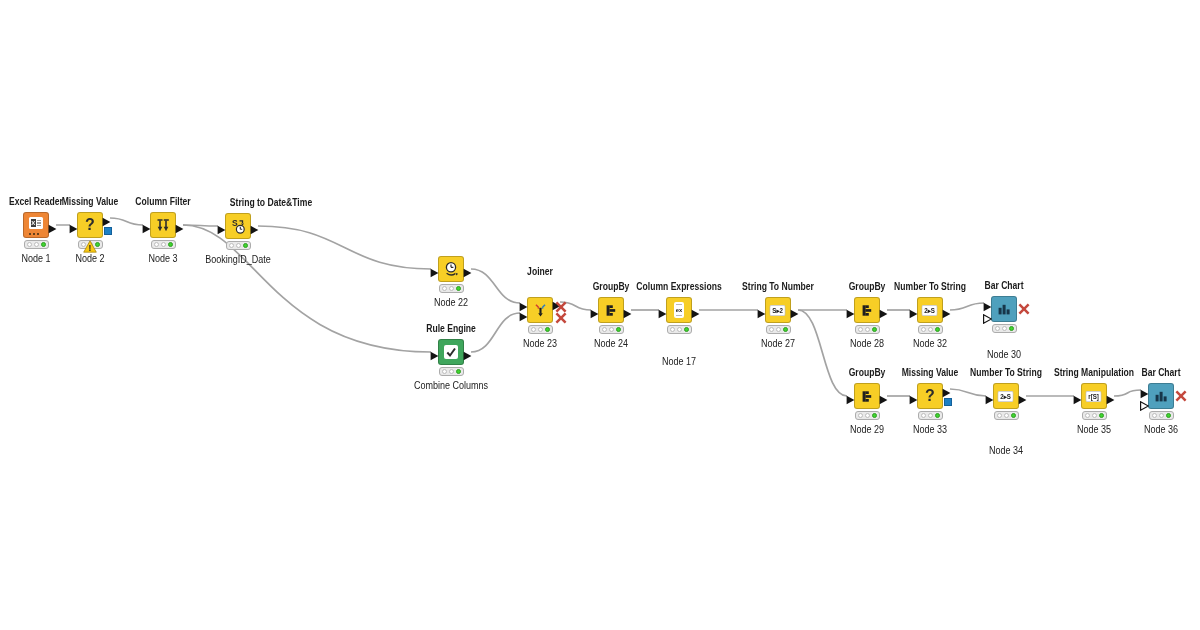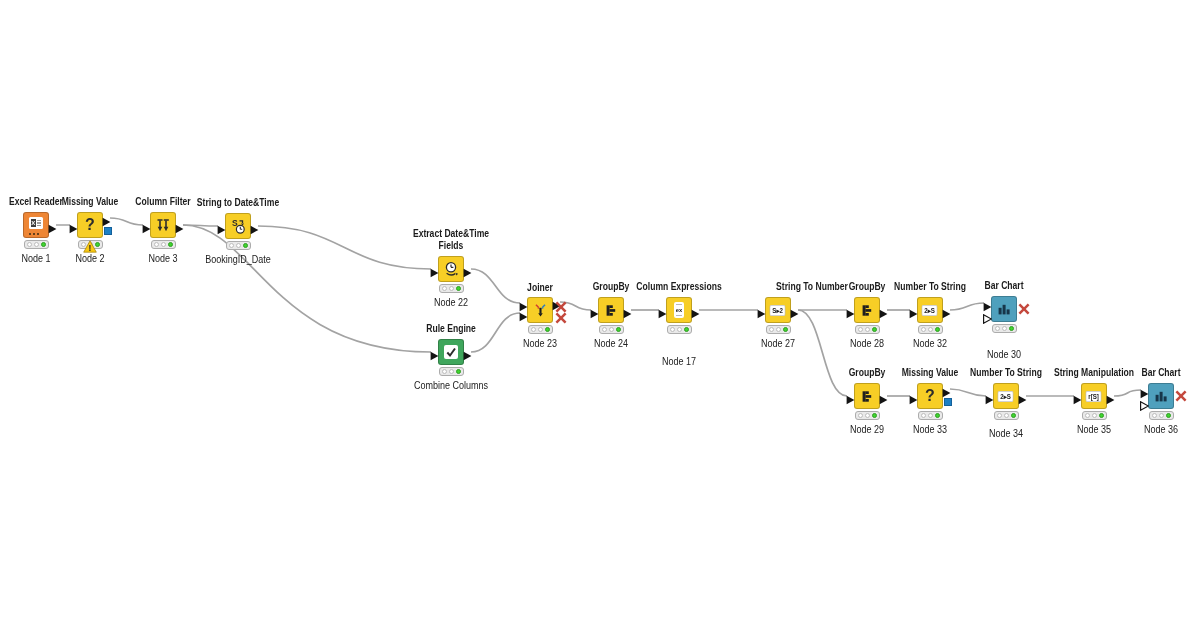--- a/index.html
+++ b/index.html
@@ -146,21 +146,21 @@
         <polygon points="0.6,0.8 8.4,5 0.6,9.2" fill="#141414"></polygon>
       </svg></div>
     <div class="status" style="left: 150.5px; top: 240px;">
       <span class="dot"></span>
       <span class="dot"></span>
       <span class="dot on"></span>
     </div>
     <div class="lbl-wrap" style="left: 43px; top: 252px;">
       <div class="lbl">Node 3</div>
     </div>
-    <div class="ttl-wrap" style="left: 118px; top: 196.5px;">
+    <div class="ttl-wrap" style="left: 118px; top: 196.5px; padding-left: 33px;">
       <div class="ttl">String to Date&amp;Time</div>
     </div>
     <div class="node-body" style="left: 225px; top: 213px; background: rgb(247, 206, 38);">
       <svg width="17" height="16" viewBox="0 0 17 16">
         <text x="2" y="8.2" font-size="8.5" font-weight="bold" fill="#2c2c2c" font-family="Liberation Sans, sans-serif">S</text>
         <path d="M9.5,2.8 h3 v2.2" fill="none" stroke="#2c2c2c" stroke-width="1.3"></path>
         <path d="M12.5,7.6 l-1.6,-2 l3.2,0 z" fill="#2c2c2c"></path>
         <circle cx="10.3" cy="11.3" r="3.9" fill="#fff" stroke="#2c2c2c" stroke-width="1.2"></circle>
         <path d="M10.3,11.3 V8.8 M10.3,11.3 H12.2" stroke="#2c2c2c" stroke-width="1.1" fill="none"></path>
       </svg>
@@ -172,24 +172,20 @@
         <polygon points="0.6,0.8 8.4,5 0.6,9.2" fill="#141414"></polygon>
       </svg></div>
     <div class="status" style="left: 225.5px; top: 241px;">
       <span class="dot"></span>
       <span class="dot"></span>
       <span class="dot on"></span>
     </div>
     <div class="lbl-wrap" style="left: 118px; top: 253px;">
       <div class="lbl">BookingID_Date</div>
     </div>
-    <div class="ttl-wrap" style="left: 331px; top: 228px;">
-      <div class="ttl">Extract Date&amp;Time</div>
-      <div class="ttl">Fields</div>
-    </div>
     <div class="node-body" style="left: 438px; top: 256px; background: rgb(247, 206, 38);">
       <svg width="17" height="16" viewBox="0 0 17 16">
         <circle cx="8" cy="6.3" r="4.6" fill="#fff" stroke="#2c2c2c" stroke-width="1.3"></circle>
         <path d="M8,6.3 V3.4 M8,6.3 H10.4" stroke="#2c2c2c" stroke-width="1.2" fill="none"></path>
         <path d="M3.6,12.2 q4.4,3.4 8.6,0.4" fill="none" stroke="#2c2c2c" stroke-width="1.3"></path>
         <path d="M13.4,14.4 l-1,-2.6 l2.7,0.9 z" fill="#2c2c2c"></path>
       </svg>
     </div>
     <div class="port" style="left: 430px; top: 264px;"><svg width="9" height="10" viewBox="0 0 9 10">
         <polygon points="0.6,0.8 8.4,5 0.6,9.2" fill="#141414"></polygon>
@@ -222,21 +218,21 @@
         <polygon points="0.6,0.8 8.4,5 0.6,9.2" fill="#141414"></polygon>
       </svg></div>
     <div class="status" style="left: 438.5px; top: 367px;">
       <span class="dot"></span>
       <span class="dot"></span>
       <span class="dot on"></span>
     </div>
     <div class="lbl-wrap" style="left: 331px; top: 379px;">
       <div class="lbl">Combine Columns</div>
     </div>
-    <div class="ttl-wrap" style="left: 420px; top: 282px;">
+    <div class="ttl-wrap" style="left: 420px; top: 266px;">
       <div class="ttl">Joiner</div>
     </div>
     <div class="node-body" style="left: 527px; top: 297px; background: rgb(247, 206, 38);">
       <svg width="17" height="15" viewBox="0 0 17 15">
         <line x1="4" y1="1.8" x2="6.6" y2="4.6" stroke="#D23B2F" stroke-width="1.5"></line>
         <path d="M7.6,5.8 l-2.2,-0.3 l1.4,-1.7 z" fill="#D23B2F"></path>
         <line x1="13" y1="1.8" x2="10.4" y2="4.6" stroke="#2D7BC1" stroke-width="1.5"></line>
         <path d="M9.4,5.8 l2.2,-0.3 l-1.4,-1.7 z" fill="#2D7BC1"></path>
         <line x1="8.5" y1="4.8" x2="8.5" y2="10.6" stroke="#1c1c1c" stroke-width="2.1"></line>
         <path d="M8.5,13.4 L6.2,10.2 L10.8,10.2 Z" fill="#1c1c1c"></path>
@@ -307,21 +303,21 @@
         <polygon points="0.6,0.8 8.4,5 0.6,9.2" fill="#141414"></polygon>
       </svg></div>
     <div class="status" style="left: 666.5px; top: 325px;">
       <span class="dot"></span>
       <span class="dot"></span>
       <span class="dot on"></span>
     </div>
     <div class="lbl-wrap" style="left: 559px; top: 355px;">
       <div class="lbl">Node 17</div>
     </div>
-    <div class="ttl-wrap" style="left: 692px; top: 280.5px;">
+    <div class="ttl-wrap" style="left: 658px; top: 280.5px;">
       <div class="ttl">String To Number</div>
     </div>
     <div class="node-body" style="left: 765px; top: 297px; background: rgb(247, 206, 38);">
       <span class="badge">S▸2</span>
     </div>
     <div class="port" style="left: 757px; top: 305px;"><svg width="9" height="10" viewBox="0 0 9 10">
         <polygon points="0.6,0.8 8.4,5 0.6,9.2" fill="#141414"></polygon>
       </svg></div>
     <div class="port" style="left: 790px; top: 305px;"><svg width="9" height="10" viewBox="0 0 9 10">
         <polygon points="0.6,0.8 8.4,5 0.6,9.2" fill="#141414"></polygon>
@@ -463,21 +459,21 @@
         <polygon points="0.6,0.8 8.4,5 0.6,9.2" fill="#141414"></polygon>
       </svg></div>
     <div class="port" style="left: 1018px; top: 391px;"><svg width="9" height="10" viewBox="0 0 9 10">
         <polygon points="0.6,0.8 8.4,5 0.6,9.2" fill="#141414"></polygon>
       </svg></div>
     <div class="status" style="left: 993.5px; top: 411px;">
       <span class="dot"></span>
       <span class="dot"></span>
       <span class="dot on"></span>
     </div>
-    <div class="lbl-wrap" style="left: 886px; top: 427px;">
+    <div class="lbl-wrap" style="left: 886px; top: 444px;">
       <div class="lbl">Node 34</div>
     </div>
     <div class="ttl-wrap" style="left: 974px; top: 366.5px;">
       <div class="ttl">String Manipulation</div>
     </div>
     <div class="node-body" style="left: 1081px; top: 383px; background: rgb(247, 206, 38);">
       <span class="badge">r[S]</span>
     </div>
     <div class="port" style="left: 1073px; top: 391px;"><svg width="9" height="10" viewBox="0 0 9 10">
         <polygon points="0.6,0.8 8.4,5 0.6,9.2" fill="#141414"></polygon>

